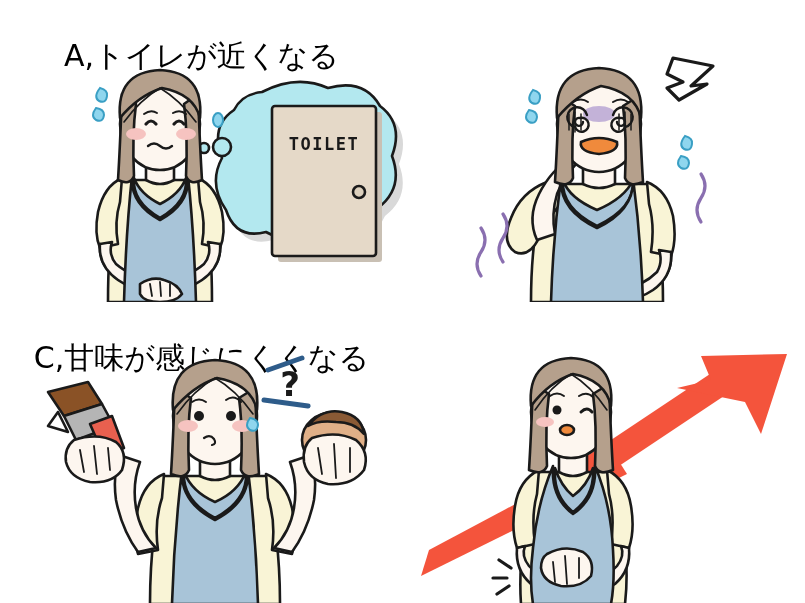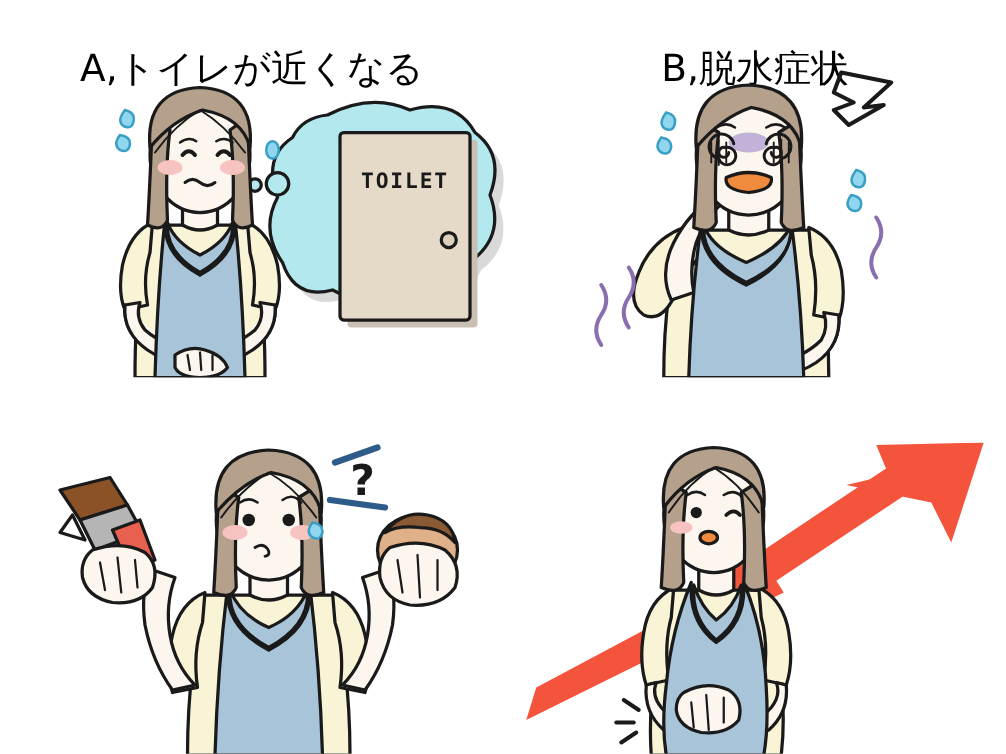--- a/index.html
+++ b/index.html
@@ -99,21 +99,20 @@
         <g>
           <path d="M88 36 q-7 9 -1 13 q7 3 8 -5 q1 -6 -7 -8 Z" fill="#8fd6ee" stroke="#3a9fc4" stroke-width="2"></path>
           <path d="M84 56 q-6 8 0 12 q7 3 8 -5 q0 -6 -8 -7 Z" fill="#8fd6ee" stroke="#3a9fc4" stroke-width="2"></path>
           <ellipse cx="206" cy="68" rx="5" ry="7" fill="#8fd6ee" stroke="#3a9fc4" stroke-width="2"></ellipse>
         </g>
       </svg>
     </div>
   </div>
 
   <div class="panel">
-    <div class="panel-title">B,脱水症状</div>
     <div class="panel-art">
       <svg viewBox="0 0 402 250" xmlns="http://www.w3.org/2000/svg">
         <g stroke="#1a1a1a" stroke-width="2.6" stroke-linecap="round" stroke-linejoin="round">
 
           <path d="M128 132 Q124 152 120 184 Q116 214 116 250 L248 250 Q248 214 244 184 Q240 152 236 132 Z" fill="#f9f4d6"></path>
 
           <path d="M232 130 Q252 138 258 164 Q262 188 256 204 L236 200 Q240 174 234 152 Z" fill="#f9f4d6"></path>
 
           <path d="M132 130 Q106 140 96 166 Q86 190 100 200 Q114 206 124 186 Q132 166 146 152 L150 134 Z" fill="#f9f4d6"></path>
           <path d="M122 188 Q112 166 124 142 Q136 118 156 106 L172 78 Q184 70 186 82 Q182 92 170 104 Q150 120 142 142 Q136 162 140 182 Z" fill="#fdf6ef"></path>
@@ -170,20 +169,21 @@
             <path d="M66 176 q8 12 0 24 q-8 12 0 24"></path>
             <path d="M88 162 q8 12 0 24 q-8 12 0 24"></path>
             <path d="M286 122 q8 12 0 24 q-8 12 0 24"></path>
           </g>
         </g>
       </svg>
     </div>
   </div>
 
   <div class="panel">
+    <div class="panel-title">C,甘味が感じにくくなる</div>
     <div class="panel-art">
       <svg viewBox="0 0 403 250" xmlns="http://www.w3.org/2000/svg">
         <g stroke="#1a1a1a" stroke-width="2.6" stroke-linecap="round" stroke-linejoin="round">
 
           <path d="M150 122 Q146 146 142 180 Q138 214 138 250 L268 250 Q268 214 264 180 Q260 146 256 122 Z" fill="#f9f4d6"></path>
 
           <path d="M152 120 Q132 128 126 154 Q120 180 126 200 L146 196 Q142 168 150 144 Z" fill="#f9f4d6"></path>
           <path d="M254 120 Q274 128 280 154 Q286 180 280 200 L260 196 Q264 168 256 144 Z" fill="#f9f4d6"></path>
 
           <path d="M126 198 Q110 176 104 146 Q100 116 110 102 L128 108 Q120 130 124 154 Q128 178 144 194 Z" fill="#fdf6ef"></path>

